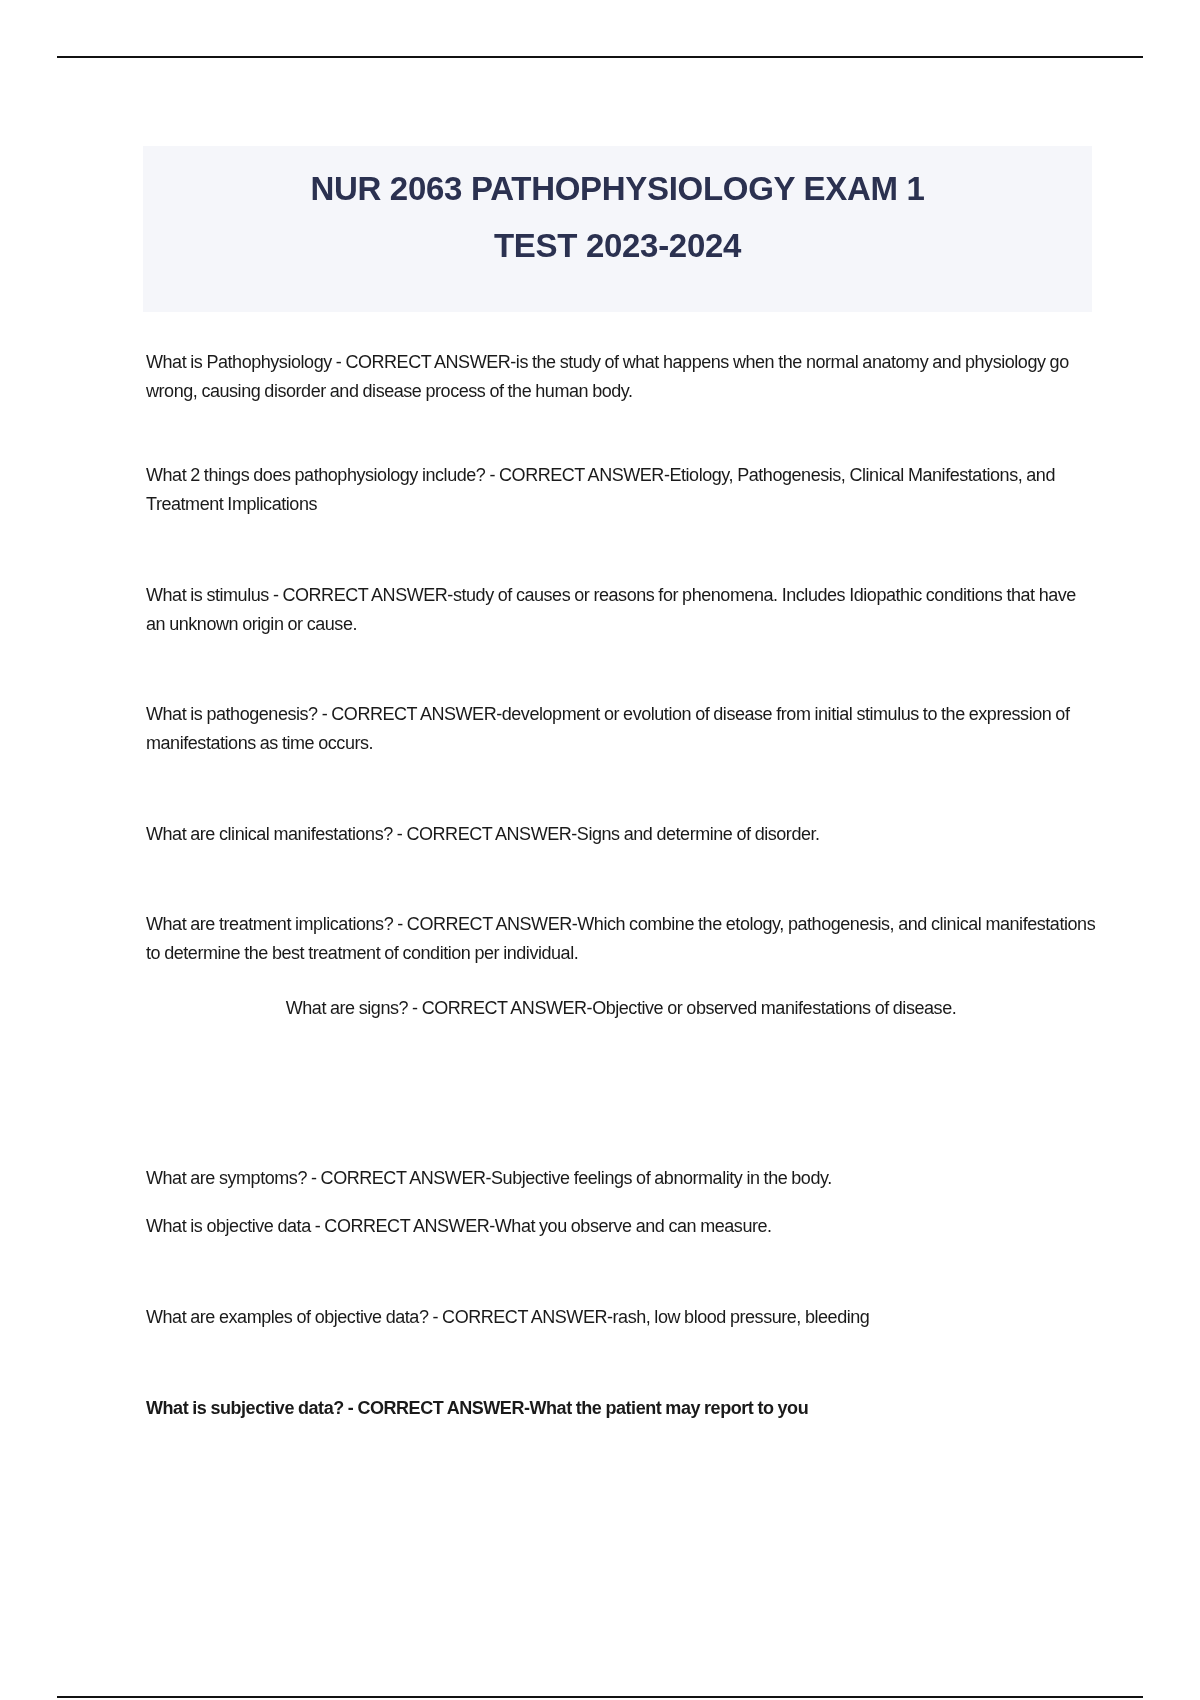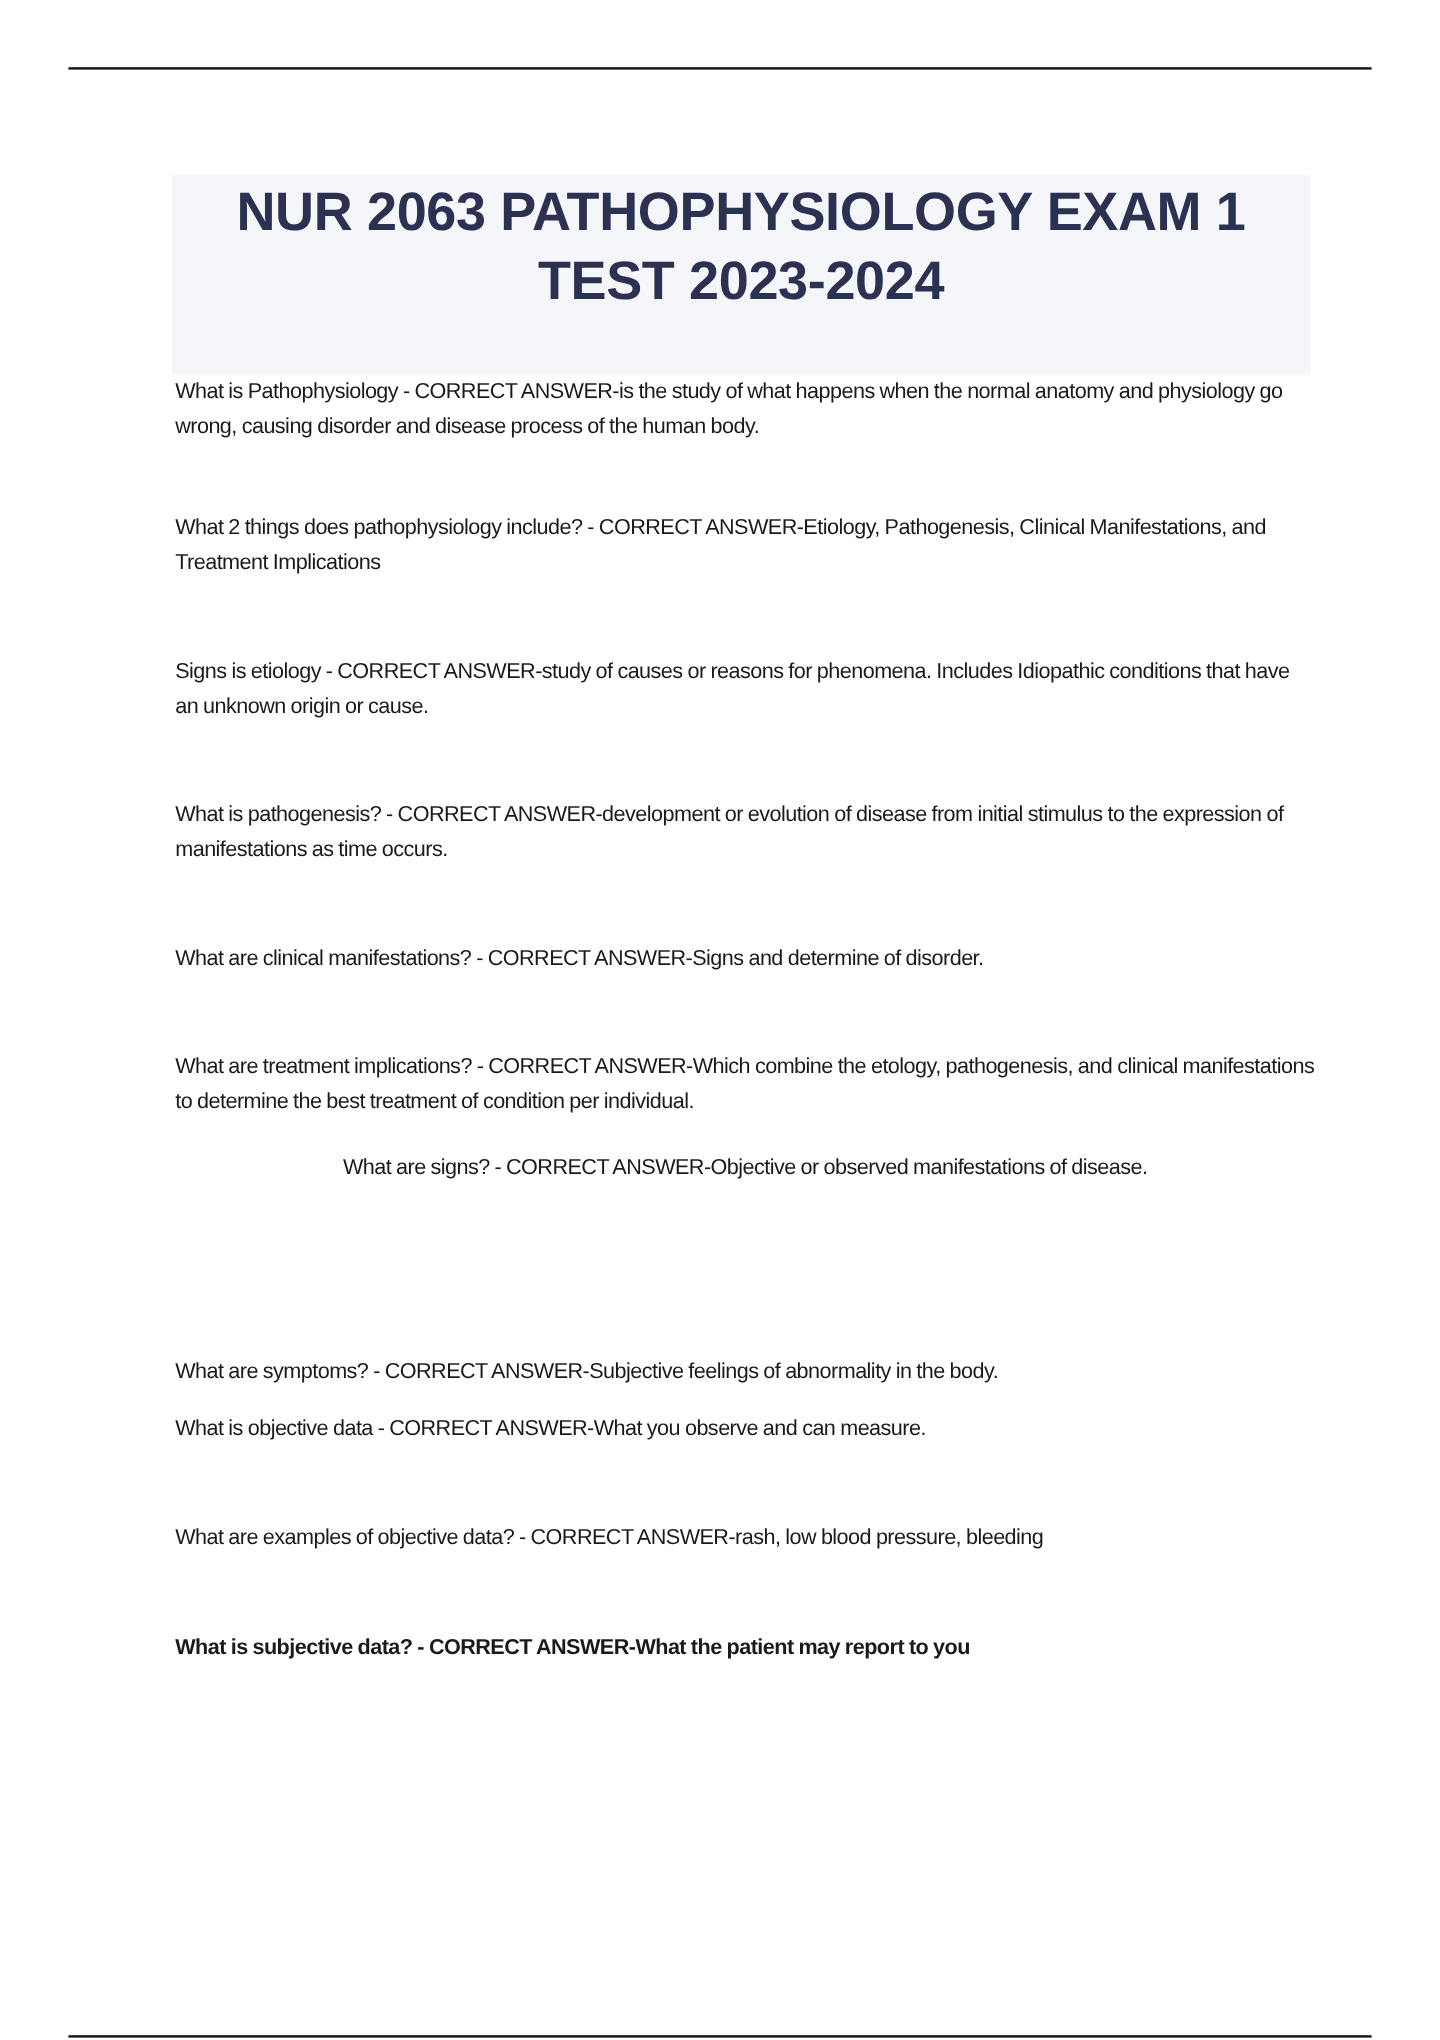--- a/index.html
+++ b/index.html
@@ -29,24 +29,24 @@
       left: 143px;
       top: 146px;
       width: 949px;
       height: 166px;
       background: #f5f6fa;
       box-sizing: border-box;
       padding-top: 2px;
       text-align: center;
     }
     .title {
-      margin: 0;
+      margin: 12px;
       font-family: "Liberation Sans", sans-serif;
       font-weight: bold;
-      font-size: 45px;
+      font-size: 33px;
       line-height: 57px;
       color: #2b3150;
       letter-spacing: -0.3px;
     }
 
     .qa-list {
       position: absolute;
       left: 146px;
       top: 312px;
       width: 950px;
@@ -57,20 +57,21 @@
     .qa-item {
       font-family: "Liberation Sans", sans-serif;
       font-size: 18px;
       line-height: 29px;
       color: #1a1a1a;
       letter-spacing: -0.45px;
       word-spacing: -0.5px;
       position: absolute;
       left: 0;
       width: 950px;
+      margin-top: 36px;
     }
   </style>
 </head>
 <body>
 
 <div class="rule top"></div>
 
 <div class="title-box">
   <h1 class="title">
     <span>NUR 2063 PATHOPHYSIOLOGY EXAM 1</span><br>
@@ -79,21 +80,21 @@
 </div>
 
 <ul class="qa-list">
   <li class="qa-item" style="top:0px;">
     <span>What is Pathophysiology</span><span> - CORRECT ANSWER-</span><span>is the study of what happens when the normal anatomy and physiology go wrong, causing disorder and disease process of the human body.</span>
   </li>
   <li class="qa-item" style="top:113px;">
     <span>What 2 things does pathophysiology include?</span><span> - CORRECT ANSWER-</span><span>Etiology, Pathogenesis, Clinical Manifestations, and Treatment Implications</span>
   </li>
   <li class="qa-item" style="top:233px;">
-    <span>Signs is etiology</span><span> - CORRECT ANSWER-</span><span>study of causes or reasons for phenomena. Includes Idiopathic conditions that have an unknown origin or cause.</span>
+    <span>What is stimulus</span><span> - CORRECT ANSWER-</span><span>study of causes or reasons for phenomena. Includes Idiopathic conditions that have an unknown origin or cause.</span>
   </li>
   <li class="qa-item" style="top:352px;">
     <span>What is pathogenesis?</span><span> - CORRECT ANSWER-</span><span>development or evolution of disease from initial stimulus to the expression of manifestations as time occurs.</span>
   </li>
   <li class="qa-item" style="top:472px;">
     <span>What are clinical manifestations?</span><span> - CORRECT ANSWER-</span><span>Signs and determine of disorder.</span>
   </li>
   <li class="qa-item" style="top:562px;">
     <span>What are treatment implications?</span><span> - CORRECT ANSWER-</span><span>Which combine the etology, pathogenesis, and clinical manifestations to determine the best treatment of condition per individual.</span>
   </li>

